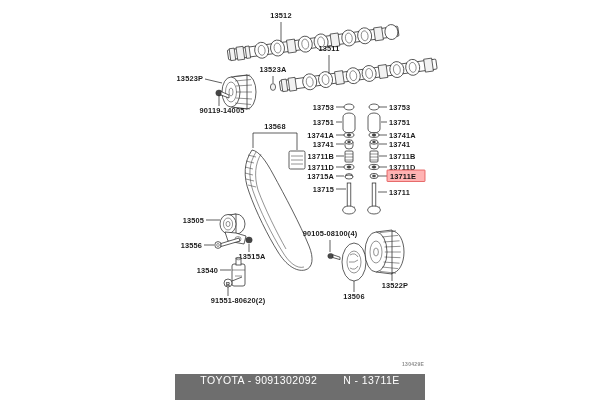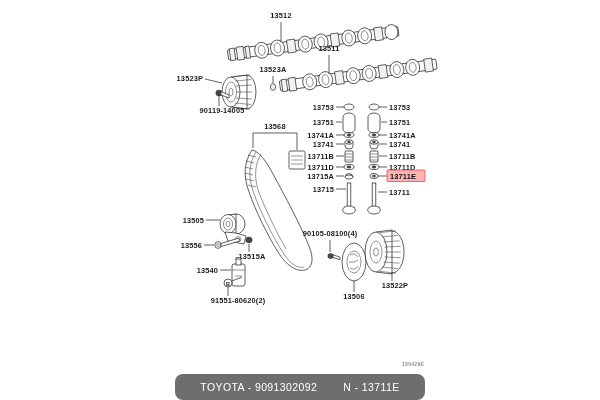--- a/index.html
+++ b/index.html
@@ -21,23 +21,22 @@
   .hl-text{fill:#111111;}
   .leader{stroke:#1a1a1a;stroke-width:0.7;fill:none;}
   .part{stroke:#2a2a2a;stroke-width:0.75;fill:#ffffff;}
   .part-thin{stroke:#3a3a3a;stroke-width:0.55;fill:none;}
   .part-fill{stroke:#2a2a2a;stroke-width:0.7;fill:#f2f2f2;}
   .dark{fill:#4a4a4a;stroke:#2a2a2a;stroke-width:0.5;}
   .cornercode{font-size:5px;fill:#8d8d8d;font-weight:bold;letter-spacing:0.3px;}
 
   #caption{
     position:absolute;left:175px;top:374px;width:250px;height:26px;
-    background:#6e6e6e;display:flex;align-items:center;justify-content:center;
+    background:#6e6e6e;display:flex;align-items:flex-start;justify-content:center;
     gap:26px;
-    border-radius:8px;
   }
   #caption span{
     color:#ffffff;font-size:10.5px;font-family:"Liberation Sans", sans-serif;
     letter-spacing:0.4px;white-space:nowrap;
   }
   .hl-rect{fill:#ffb3b3;stroke:#e04f4f;stroke-width:0.8;}
 </style>
 </head>
 <body>
 

